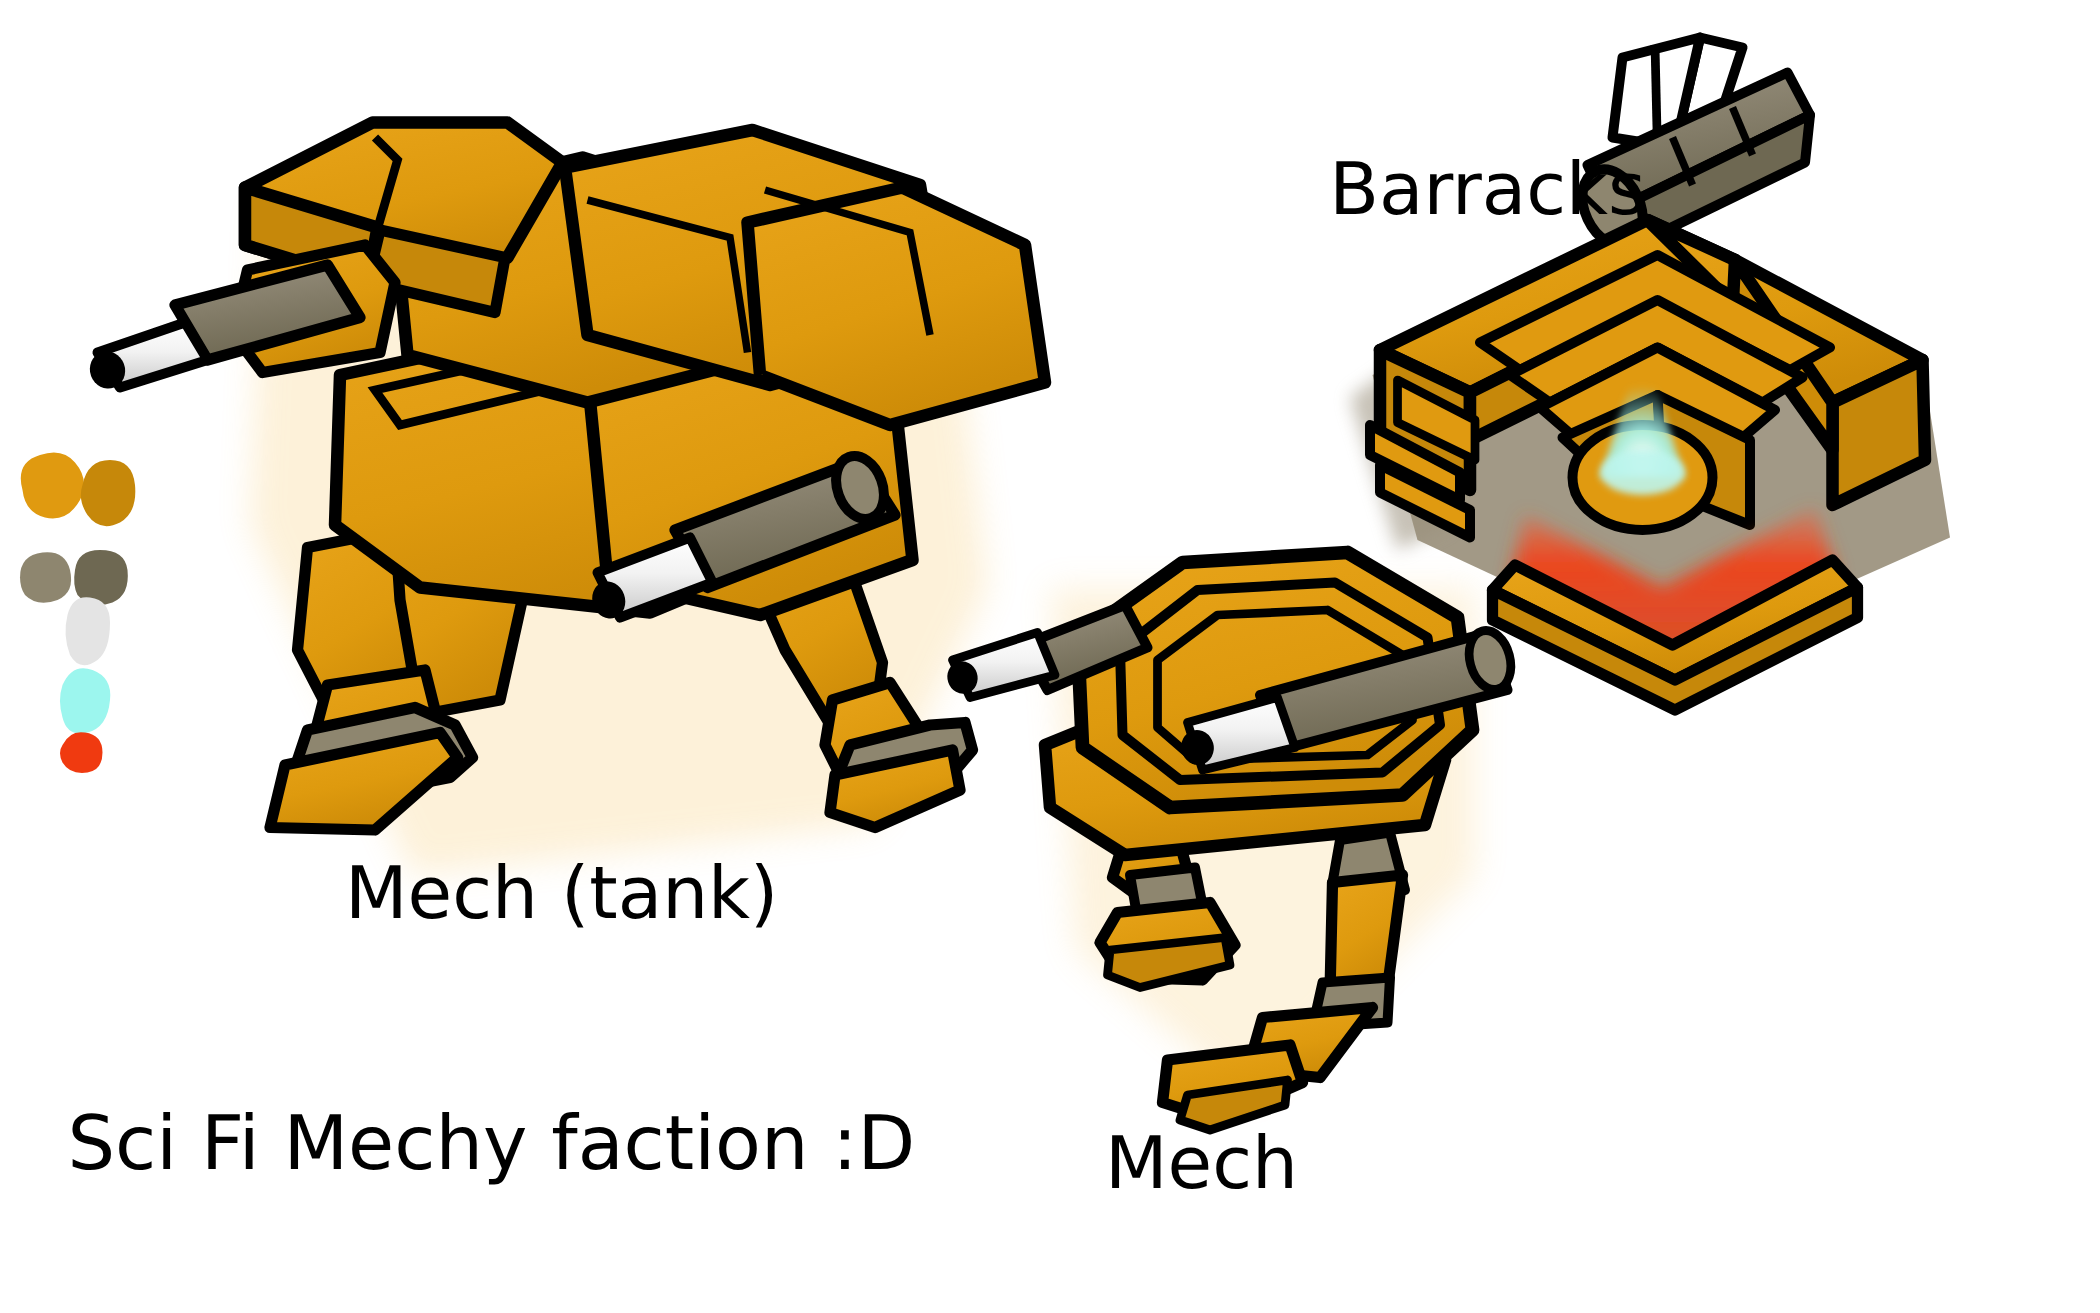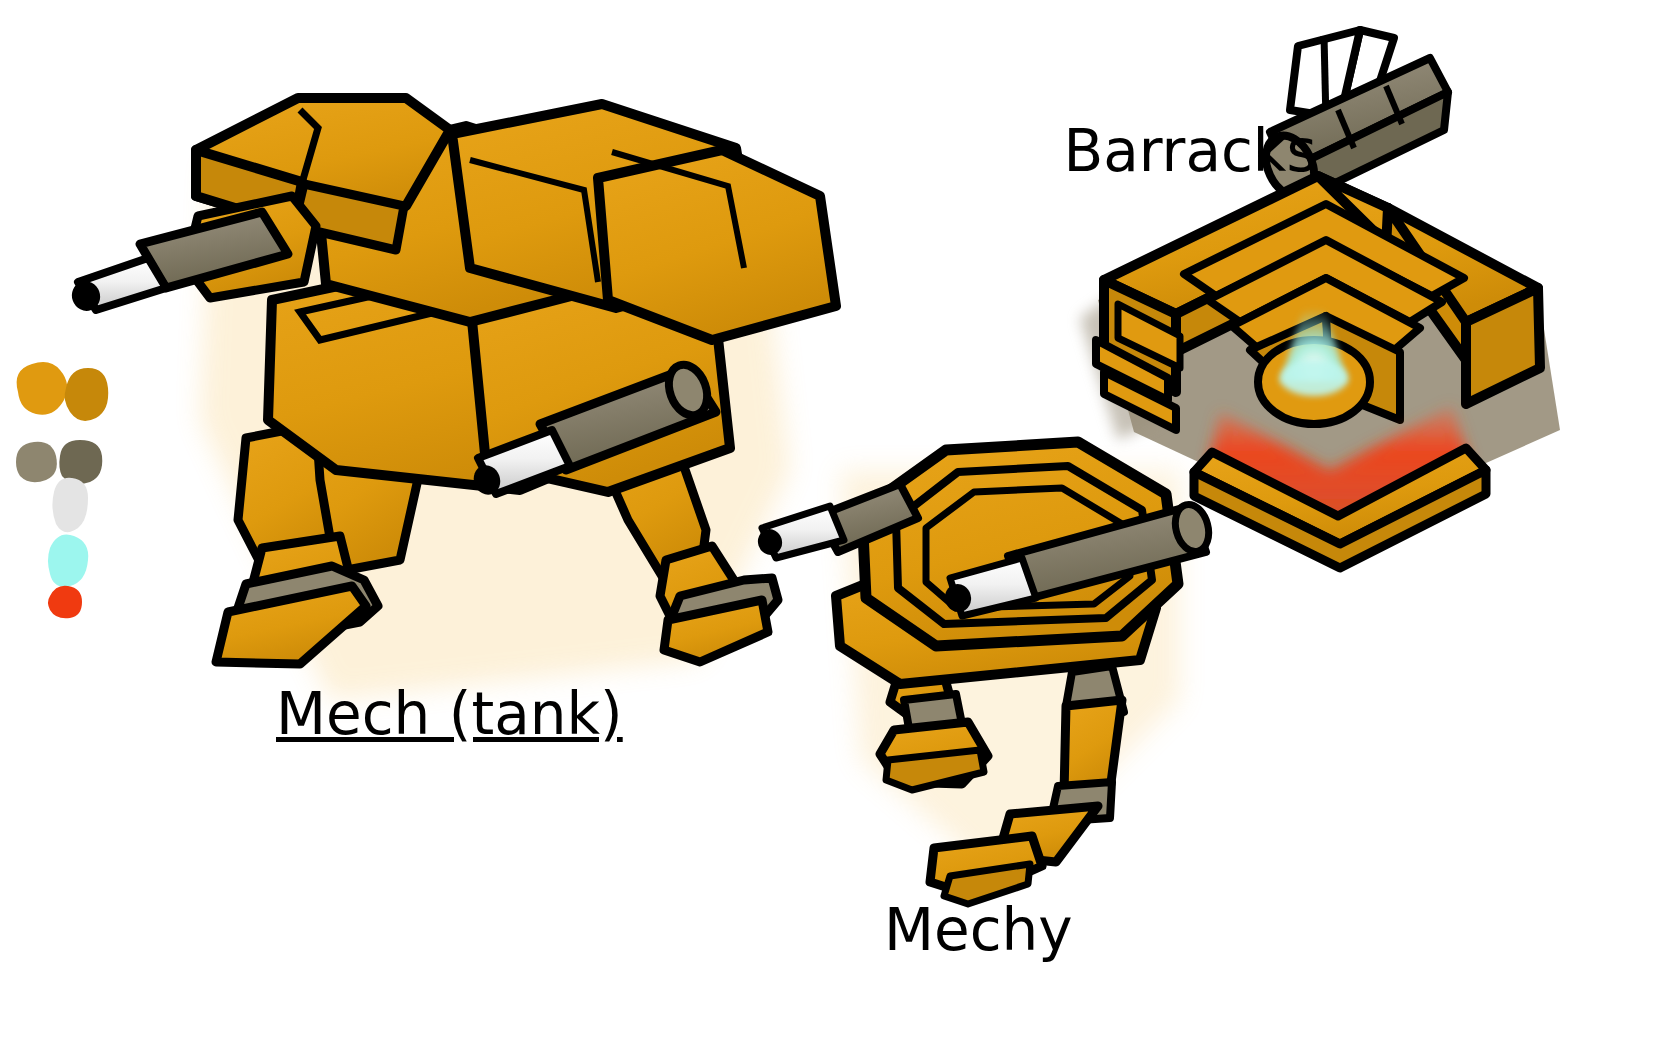--- a/index.html
+++ b/index.html
@@ -3,21 +3,21 @@
 <meta charset="utf-8">
 <style>
   html,body{margin:0;padding:0;background:#ffffff;}
   body{width:1680px;height:1050px;position:relative;overflow:hidden;
        font-family:"DejaVu Sans","Liberation Sans",sans-serif;}
   .stage{position:absolute;left:0;top:0;width:1680px;height:1050px;}
   svg.art{position:absolute;left:0;top:0;width:1680px;height:1050px;}
   .label{position:absolute;color:#000;font-family:"DejaVu Sans","Liberation Sans",sans-serif;
          font-weight:400;white-space:pre;line-height:1.06;letter-spacing:0px;}
   #barracks-label{left:840px;top:-2px;width:700px;text-align:center;font-size:58px;}
-  #mech-label{left:276px;top:684px;font-size:58px;text-decoration:underline;}
+  #mech-label{left:276px;top:684px;font-size:58px;}
   #scout-label{left:884px;top:900px;font-size:58px;}
   #faction-label{left:54px;top:884px;font-size:60px;}
 </style>
 </head>
 <body>
 
 <div class="stage">
 
   <svg class="art" viewBox="0 0 1680 1050" xmlns="http://www.w3.org/2000/svg">
     <defs>
@@ -240,16 +240,17 @@
       <path d="M50 596 q6 -12 18 -10 q14 2 14 16 q0 14 -12 16 q-14 2 -20 -8 q-4 -8 0 -14 Z" fill="#F03A10"></path>
     </g>
   </svg>
 
   <div class="label" id="barracks-label">
     <div>Barracks</div>
   </div>
 
   <div class="label" id="mech-label">Mech (tank)</div>
 
-  <div class="label" id="scout-label">Mechy</div>
-
+  <div class="label" id="scout-label">Mech</div>
+
+  <div class="label" id="faction-label">Sci Fi Mechy faction :D</div>
 
 </div>
 
 </body></html>

